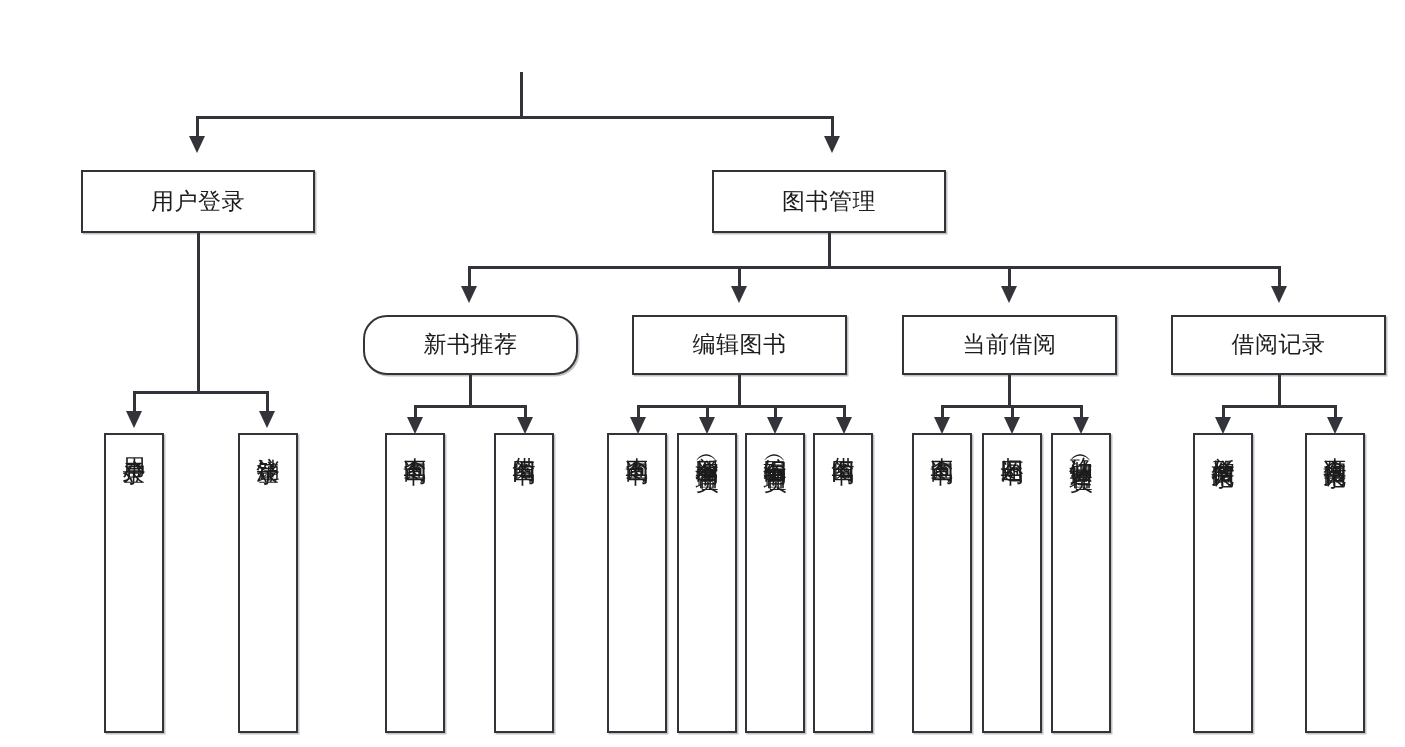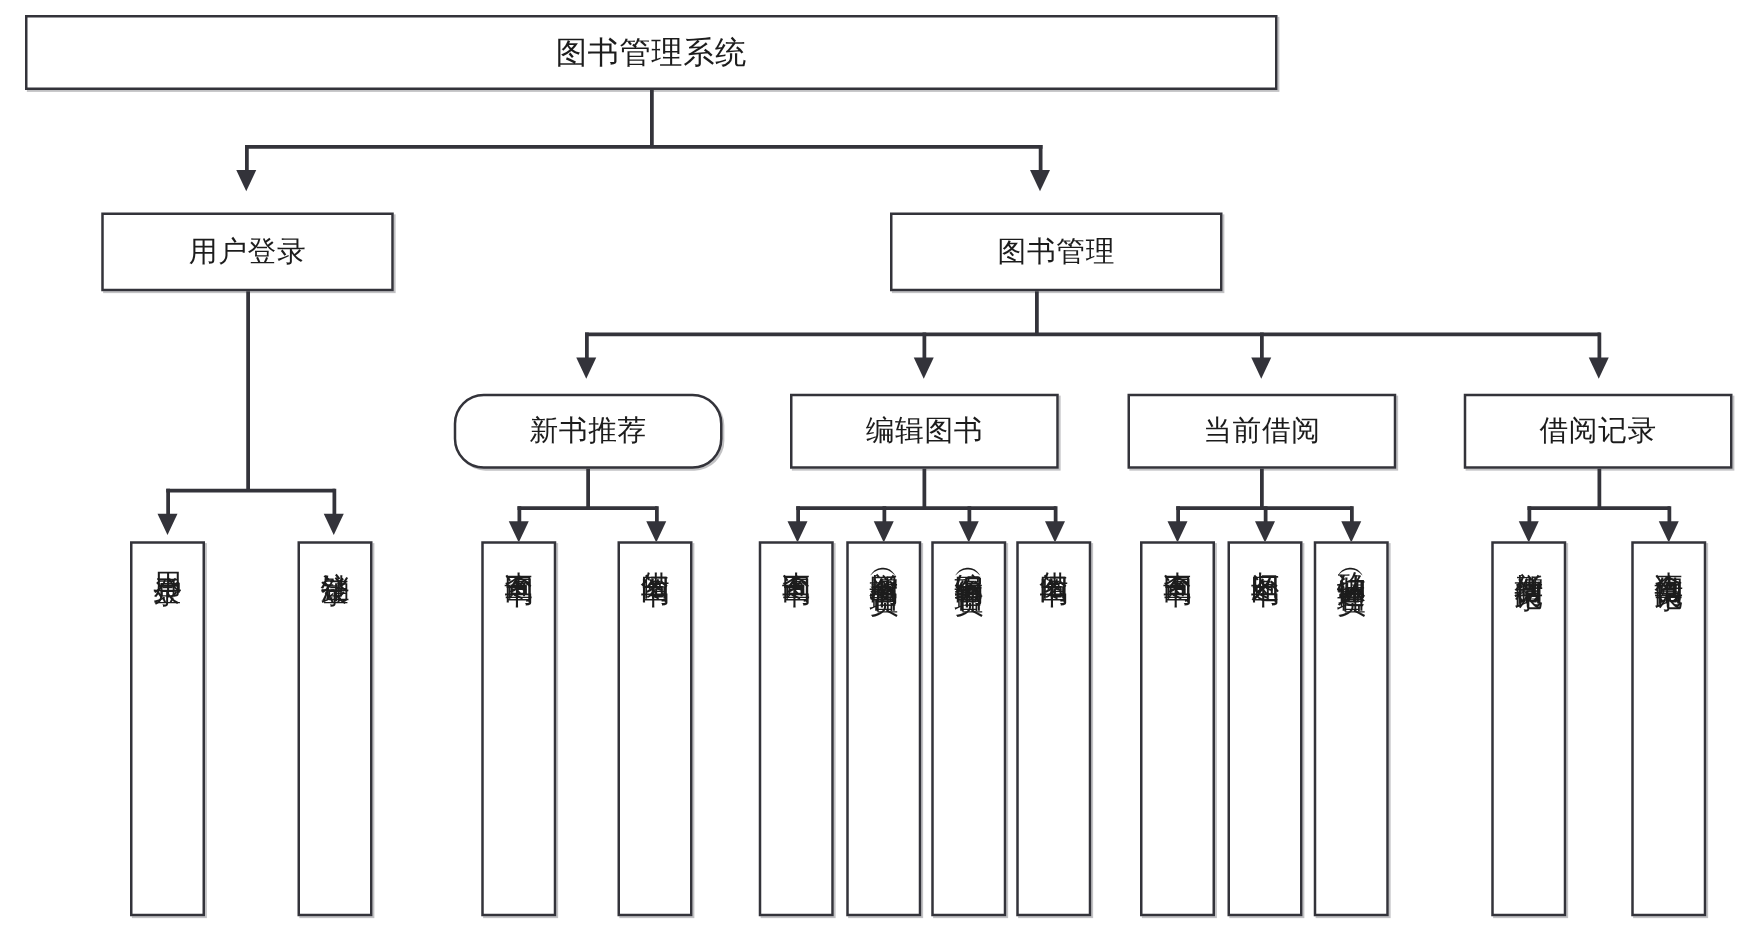--- a/index.html
+++ b/index.html
@@ -82,39 +82,36 @@
     letter-spacing: 0.5px;
     white-space: nowrap;
     pointer-events: none;
   }
 </style>
 </head>
 <body>
 
 <div id="canvas">
 
-  <div class="node root" style="left:20px; top:12px; width:1002px; height:60px;">
-    <span class="label">图书管理系统</span>
-  </div>
 
   <div class="ln v" style="left:520px; top:72px; width:2.5px; height:46px;"></div>
 
   <div class="ln h" style="left:196px; top:116px; width:638px; height:2.5px;"></div>
 
   <div class="ln v" style="left:196px; top:116px; width:2.5px; height:22px;"></div>
   <div class="arrow" style="left:189px; top:136px;"></div>
 
   <div class="ln v" style="left:831px; top:116px; width:2.5px; height:22px;"></div>
   <div class="arrow" style="left:824px; top:136px;"></div>
 
   <div class="node" style="left:81px; top:170px; width:234px; height:63px;">
     <span class="label">用户登录</span>
   </div>
 
-  <div class="node" style="left:712px; top:170px; width:266px; height:63px;">
+  <div class="node" style="left:712px; top:170px; width:234px; height:63px;">
     <span class="label">图书管理</span>
   </div>
 
   <div class="ln v" style="left:197px; top:233px; width:2.5px; height:160px;"></div>
   <div class="ln h" style="left:133px; top:391px; width:135px; height:2.5px;"></div>
   <div class="ln v" style="left:133px; top:391px; width:2.5px; height:22px;"></div>
   <div class="arrow" style="left:126px; top:411px;"></div>
   <div class="ln v" style="left:266px; top:391px; width:2.5px; height:22px;"></div>
   <div class="arrow" style="left:259px; top:411px;"></div>
 

